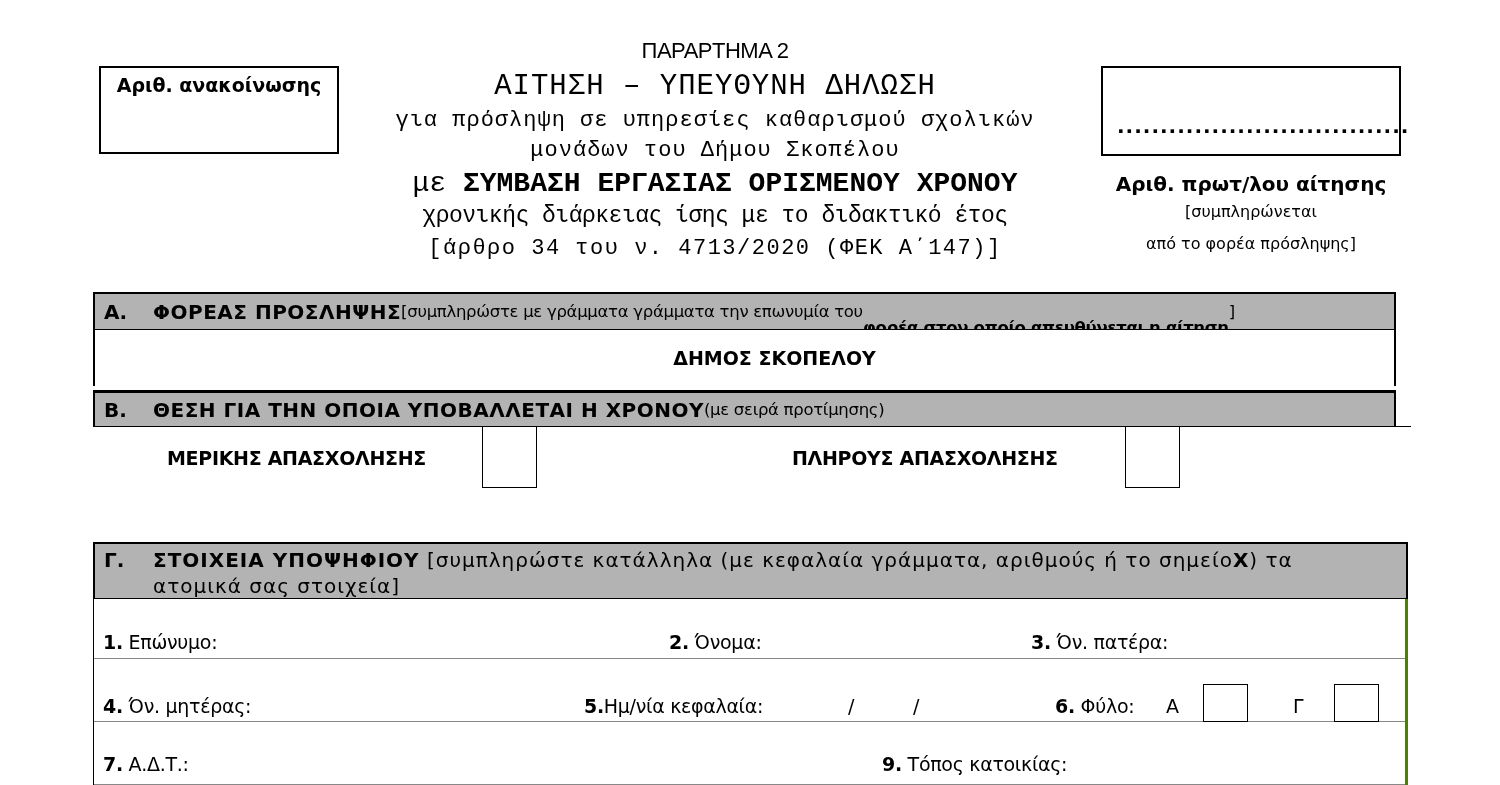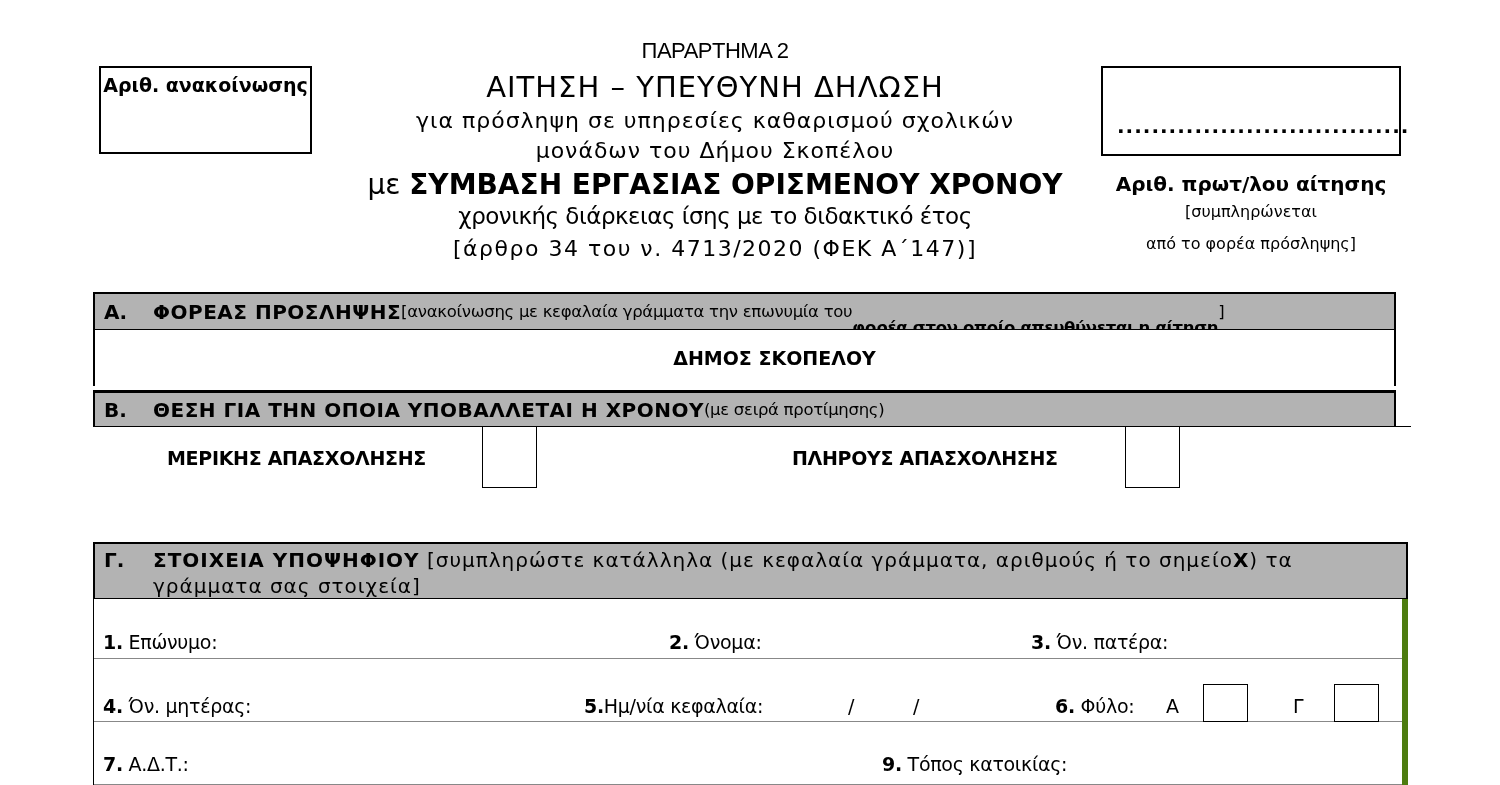--- a/index.html
+++ b/index.html
@@ -1,24 +1,24 @@
 <!DOCTYPE html>
 <html><head>
 <meta charset="utf-8">
 <style>
   html, body { margin: 0; padding: 0; background: #ffffff; }
   body { width: 1500px; height: 785px; position: relative; overflow: hidden; color: #000; font-family: "DejaVu Sans", sans-serif; }
   .abs { position: absolute; }
 
   
-  .ann-box { left: 99px; top: 66px; width: 213px; height: 88px; border: 2px solid #000; box-sizing: border-box; }
+  .ann-box { left: 99px; top: 66px; width: 240px; height: 88px; border: 2px solid #000; box-sizing: border-box; }
   .ann-label { position: absolute; left: 0; right: 0; top: 6px; text-align: center; font-weight: bold; font-size: 19px; }
 
   
-  .hdr { left: 355px; width: 720px; text-align: center; }
+  .hdr { left: 355px; width: 720px; text-align: center; font-family: Liberation Mono, monospace; }
   .hdr-annex { top: 38px; font-size: 22px; font-family: Liberation Sans, sans-serif; letter-spacing: -0.5px; }
   .hdr-title { top: 70px; font-size: 29px; letter-spacing: 1px; }
   .hdr-sub1 { top: 108px; font-size: 22px; letter-spacing: 1px; }
   .hdr-sub2 { top: 138px; font-size: 22px; letter-spacing: 1px; }
   .hdr-contract { top: 168px; font-size: 28px; }
   .hdr-contract b { font-weight: bold; }
   .hdr-dur { top: 203px; font-size: 23px; letter-spacing: -0.5px; }
   .hdr-law { top: 236px; font-size: 22px; letter-spacing: 1.5px; }
 
   
@@ -49,21 +49,21 @@
   .emp2-box { left: 1125px; }
 
   
   .secC { left: 93px; top: 542px; width: 1315px; height: 57px; border-top: 2px solid #000; border-bottom: 1px solid #000; background: #b3b3b3; border-left: 2px solid #000; border-right: 2px solid #000; box-sizing: border-box; }
   .secC-line1 { position: absolute; left: 0; top: 4px; white-space: nowrap; display: flex; align-items: baseline; }
   .secC-line2 { position: absolute; left: 58px; top: 30px; white-space: nowrap; font-size: 20px; letter-spacing: 1px; }
   .secC .sec-letter { font-size: 20px; }
   .secC .sec-title { font-size: 20px; letter-spacing: 1px; }
   .secC-note { font-size: 20px; letter-spacing: 1px; }
 
-  .secC-body { left: 93px; top: 599px; width: 1315px; height: 186px; border-left: 1px solid #000; border-right: 6px solid #4d7c0f; box-sizing: border-box; }
+  .secC-body { left: 93px; top: 599px; width: 1315px; height: 186px; border-left: 1px solid #000; border-right: 3px solid #4d7c0f; box-sizing: border-box; }
   .row-line { position: absolute; left: 0; right: 0; height: 1px; background: #888; }
   .fld { position: absolute; font-size: 19px; white-space: nowrap; letter-spacing: -0.3px; }
   .fld b { font-weight: bold; }
   .gbox { position: absolute; width: 45px; height: 38px; border: 1px solid #000; box-sizing: border-box; background: #fff; }
 </style>
 </head>
 <body>
 
 <div class="abs ann-box">
   <div class="ann-label">Αριθ. ανακοίνωσης</div>
@@ -83,21 +83,21 @@
 <div class="abs prot-box">
   <div class="prot-dots">..................................</div>
 </div>
 <div class="abs prot-label">Αριθ. πρωτ/λου αίτησης</div>
 <div class="abs prot-note1">[συμπληρώνεται</div>
 <div class="abs prot-note2">από το φορέα πρόσληψης]</div>
 
 <div class="abs sec-bar secA">
   <span class="sec-letter">Α.</span>
   <span class="sec-title">ΦΟΡΕΑΣ ΠΡΟΣΛΗΨΗΣ</span>
-  <span class="sec-note">[ανακοίνωσης με κεφαλαία γράμματα την επωνυμία του </span>
+  <span class="sec-note">[συμπληρώστε με γράμματα γράμματα την επωνυμία του </span>
   <span class="sec-note-b">φορέα στον οποίο απευθύνεται η αίτηση</span>
   <span class="sec-note">]</span>
 </div>
 <div class="abs secA-body">
   <span class="dimos">ΔΗΜΟΣ ΣΚΟΠΕΛΟΥ</span>
 </div>
 
 <div class="abs sec-bar secB">
   <span class="sec-letter">Β.</span>
   <span class="sec-title">ΘΕΣΗ ΓΙΑ ΤΗΝ ΟΠΟΙΑ ΥΠΟΒΑΛΛΕΤΑΙ Η ΧΡΟΝΟΥ</span>
@@ -112,21 +112,21 @@
 
 <div class="abs secC">
   <div class="secC-line1">
     <span class="sec-letter">Γ.</span>
     <span class="sec-title">ΣΤΟΙΧΕΙΑ ΥΠΟΨΗΦΙΟΥ</span>
     <span class="secC-note">&nbsp;</span>
     <span class="secC-note">[συμπληρώστε κατάλληλα (με κεφαλαία γράμματα, αριθμούς ή το σημείο </span>
     <b class="secC-note">Χ</b>
     <span class="secC-note">) τα</span>
   </div>
-  <div class="secC-line2">γράμματα σας στοιχεία]</div>
+  <div class="secC-line2">ατομικά σας στοιχεία]</div>
 </div>
 
 <div class="abs secC-body">
   <div class="row-line" style="top:59px;"></div>
   <div class="row-line" style="top:122px;"></div>
   <div class="row-line" style="top:185px;"></div>
 
   <div class="fld" style="left:9px; top:32px;">
     <b>1.</b>
     <span>Επώνυμο:</span>

